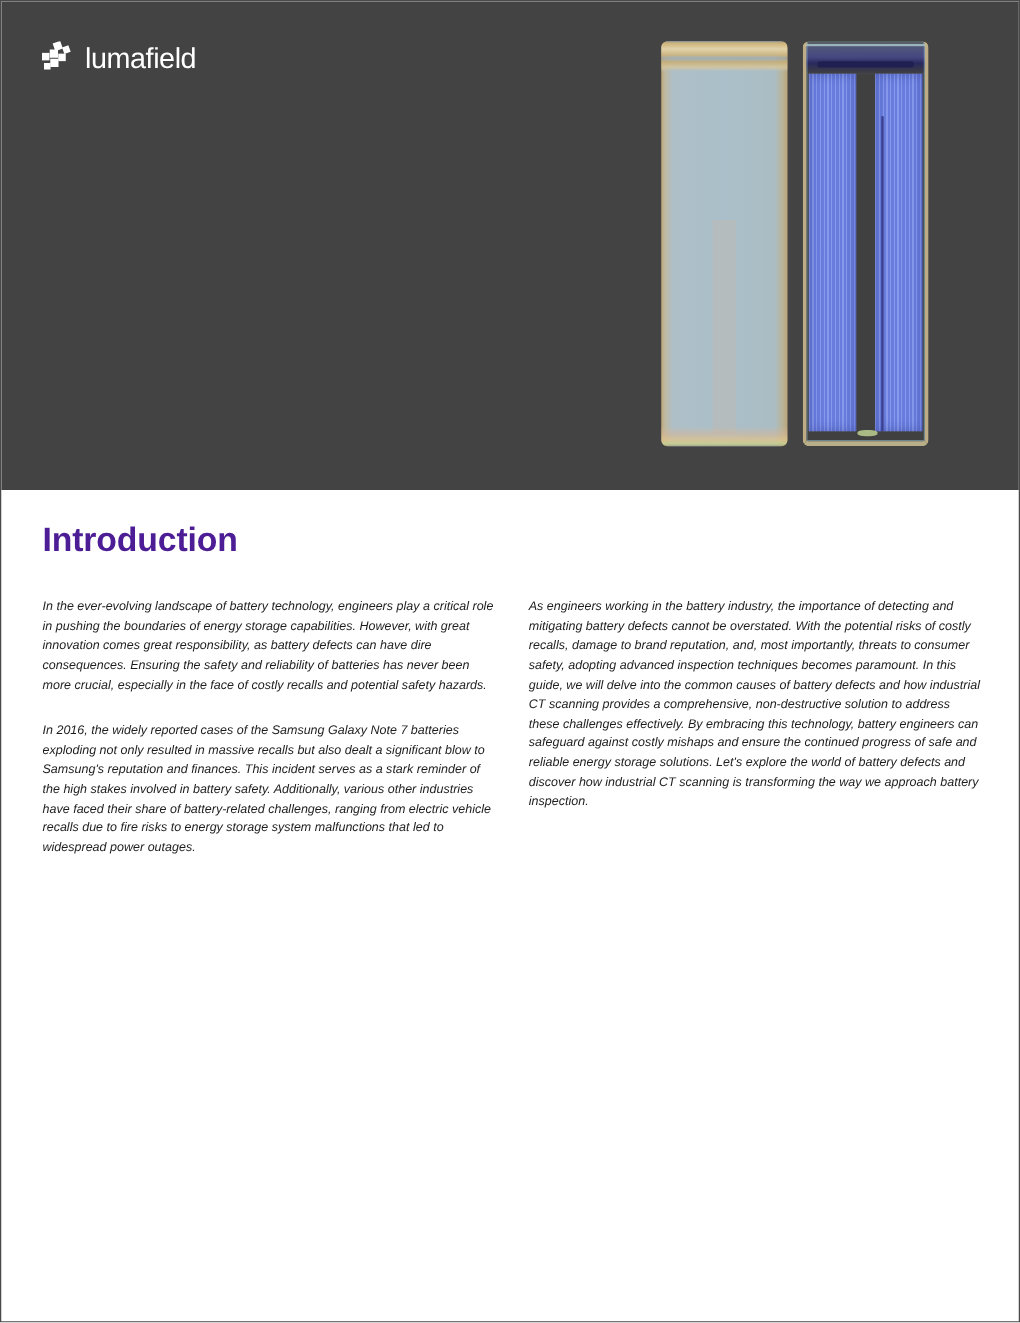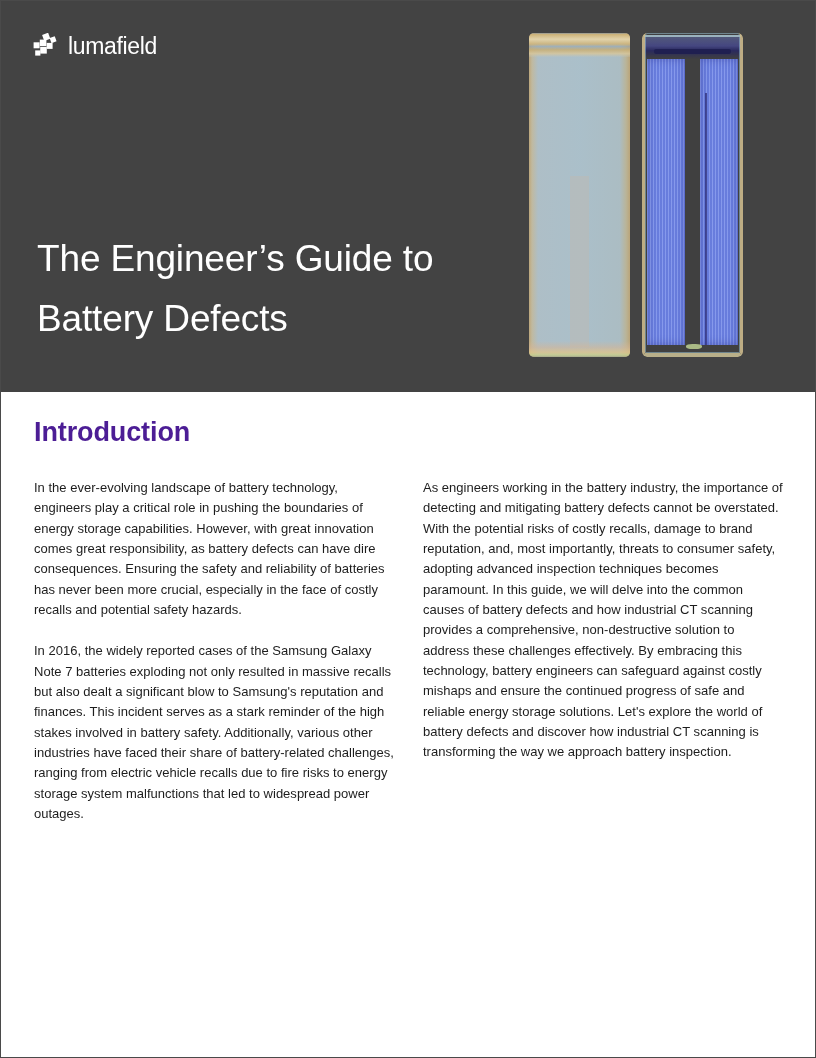--- a/index.html
+++ b/index.html
@@ -252,24 +252,25 @@
     gap: 28px;
   }
 
   .col {
     width: 361px;
     flex: 0 0 361px;
   }
 
   .col p {
     color: #1d1d1d;
-    font-size: 13px;
+    font-size: 10px;
     line-height: 1.565;
     letter-spacing: 0.001em;
     margin: 0 0 21px 0;
+    font-style: italic;
   }
   .col p:last-child { margin-bottom: 0; }
 </style>
 </head>
 <body>
 
 <div class="page">
 
   <div class="hero">
 
@@ -281,21 +282,20 @@
           <rect x="1.6" y="9.3" width="6.0" height="6.0"></rect>
           <rect x="7.8" y="6.6" width="6.6" height="6.6"></rect>
           <rect x="14.6" y="9.9" width="6.0" height="6.0"></rect>
           <rect x="8.2" y="14.0" width="6.6" height="6.6"></rect>
           <rect x="3.2" y="17.4" width="5.2" height="5.2"></rect>
         </g>
       </svg>
       <span class="brand-word">lumafield</span>
     </div>
 
-    <h1 class="hero-title">The Engineer’s Guide to Battery Defects</h1>
 
     <div class="scan-figure">
 
       <div class="cell cell-left">
         <div class="cell-left-core"></div>
       </div>
 
       <div class="cell cell-right">
         <div class="jr jr-a"></div>
         <div class="jr jr-b"></div>

